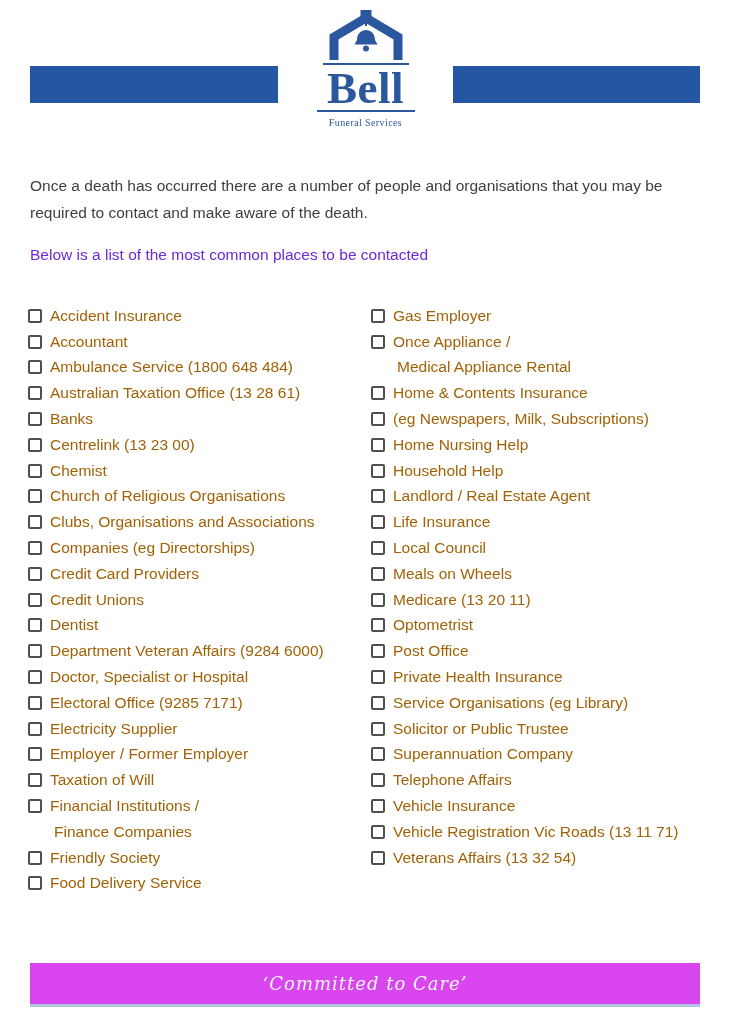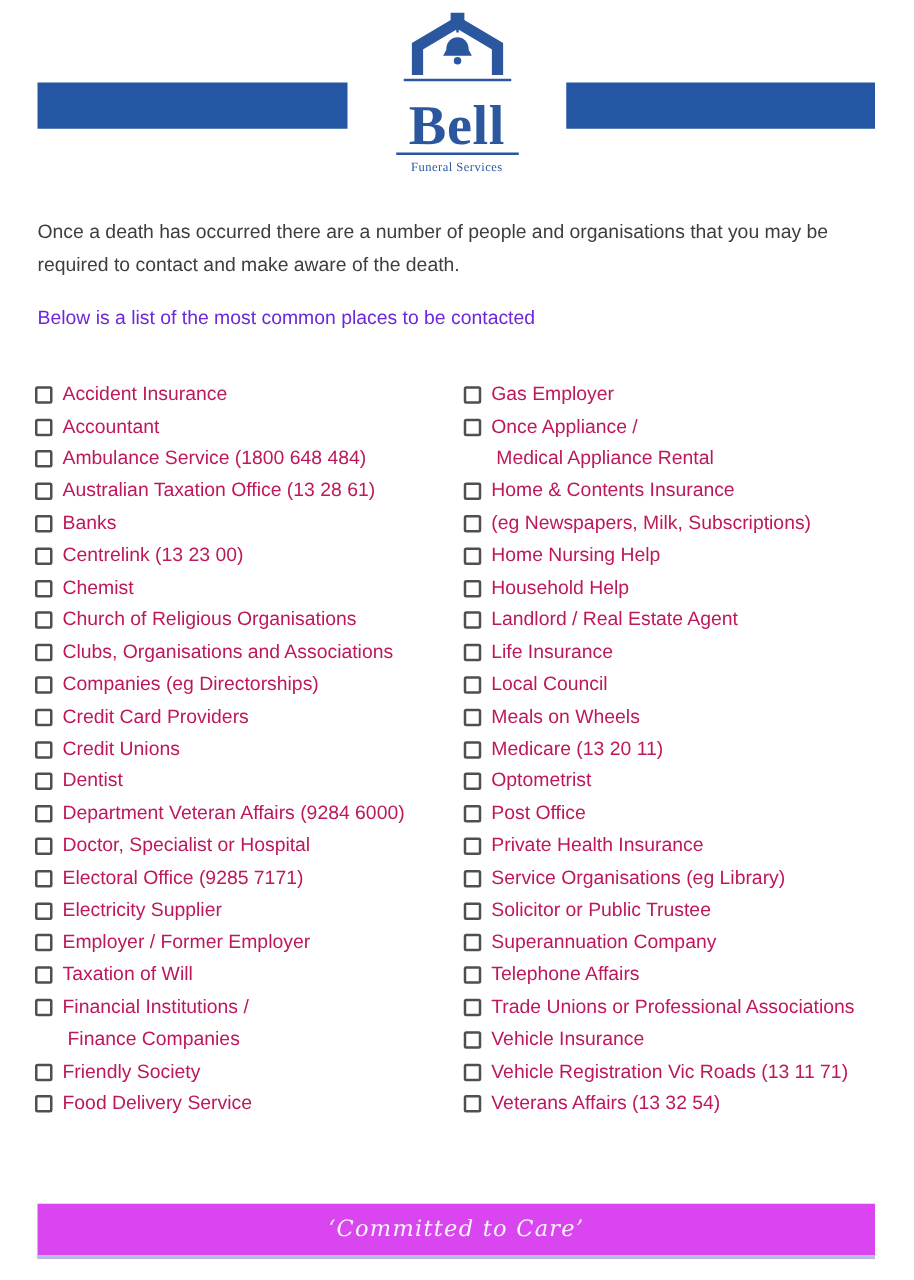--- a/index.html
+++ b/index.html
@@ -32,21 +32,21 @@
   }
   .logo svg { display: block; }
   .rule { background: #2B579E; height: 2px; }
   .rule-top    { width: 86px; margin-top: 3px; }
   .rule-bottom { width: 98px; margin-top: 1px; }
   .brand {
     font-family: "Liberation Serif", serif;
     font-weight: 700;
     font-size: 45px;
     line-height: 0.88;
-    padding-top: 16px;
+    padding-top: 4px;
     color: #2B579E;
     letter-spacing: 0.5px;
   }
   .brand-tagline {
     font-family: "Liberation Serif", serif;
     font-size: 10px;
     color: #2B579E;
     letter-spacing: 0.4px;
     margin-top: 5px;
   }
@@ -84,21 +84,21 @@
   .checkbox {
     width: 14px; height: 14px;
     flex: none;
     border: 2px solid #4F4F4F;
     border-radius: 2px;
     background: #ffffff;
     margin-right: 8px;
   }
   .check-label {
     font-size: 15.5px;
-    color: #be185d;
+    color: #a16207;
   }
   .continuation { padding-left: 26px; }
 
   
   .footer-bar {
     position: absolute;
     left: 30px; top: 963px;
     width: 670px; height: 44px;
     background: #d946ef;
     border-bottom: 3px solid #AFC4E0;
@@ -307,24 +307,20 @@
           <div class="check-row">
             <span class="checkbox"></span>
             <span class="check-label">Superannuation Company</span>
           </div>
           <div class="check-row">
             <span class="checkbox"></span>
             <span class="check-label">Telephone Affairs</span>
           </div>
           <div class="check-row">
             <span class="checkbox"></span>
-            <span class="check-label">Trade Unions or Professional Associations</span>
-          </div>
-          <div class="check-row">
-            <span class="checkbox"></span>
             <span class="check-label">Vehicle Insurance</span>
           </div>
           <div class="check-row">
             <span class="checkbox"></span>
             <span class="check-label">Vehicle Registration Vic Roads (13 11 71)</span>
           </div>
           <div class="check-row">
             <span class="checkbox"></span>
             <span class="check-label">Veterans Affairs (13 32 54)</span>
           </div>

